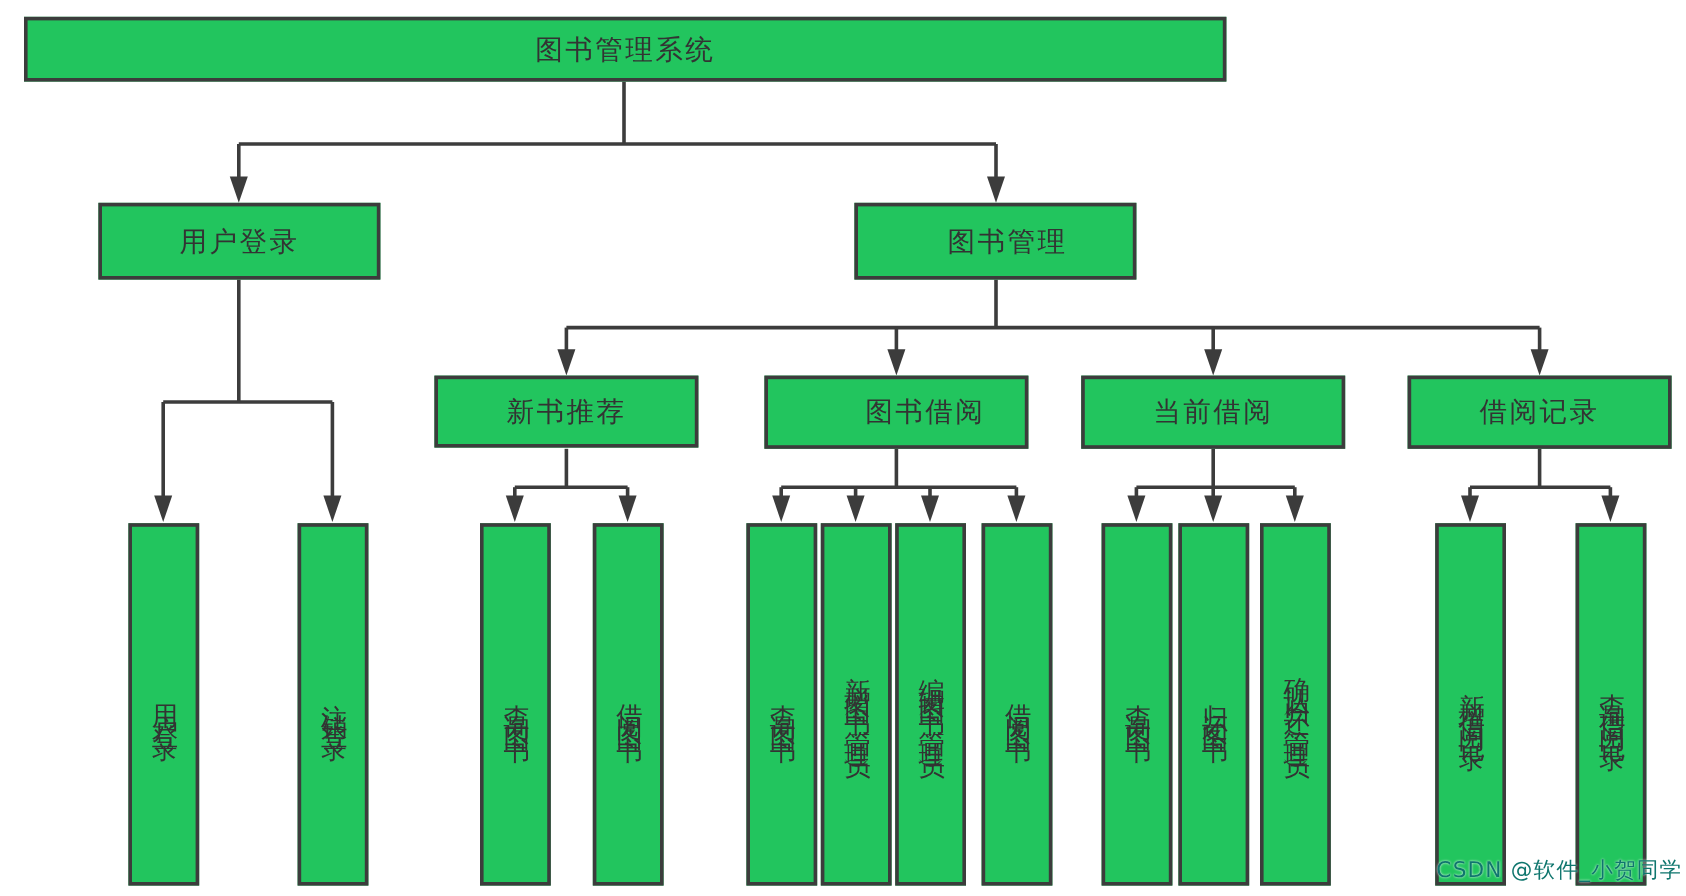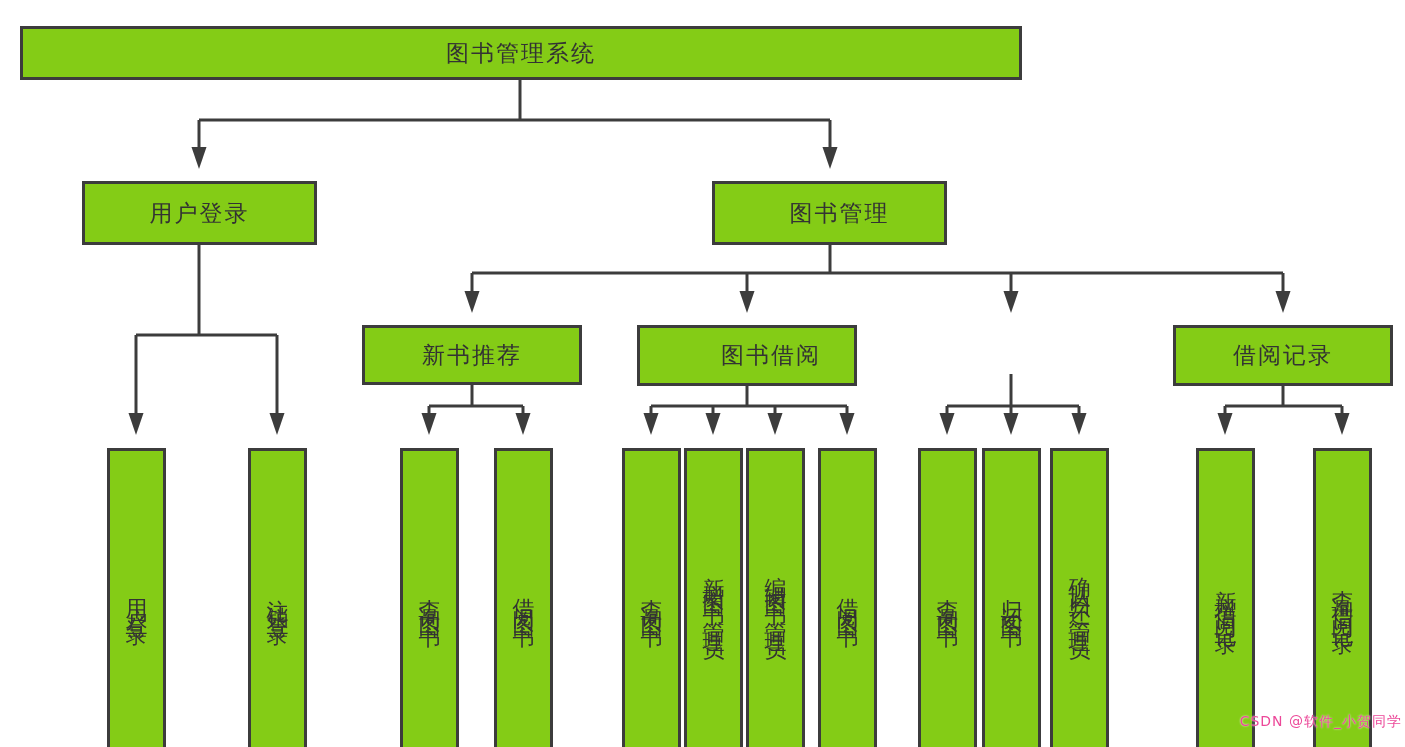--- a/index.html
+++ b/index.html
@@ -7,43 +7,42 @@
     position:relative;
     width:1405px;height:747px;
     background:#ffffff;
     font-family:"DejaVu Sans", sans-serif;
     overflow:hidden;
   }
   #connectors{position:absolute;left:0;top:0;}
   .node{
     position:absolute;
     box-sizing:border-box;
-    background:#84cc16;
+    background:#22c55e;
     border:3px solid #3c3c3c;
     display:flex;
     align-items:center;
     justify-content:center;
     color:#333333;
-    margin-top:12px;
   }
   .h-node{font-size:23px;letter-spacing:2px;}
   .v-node .v-label{
     writing-mode:vertical-rl;
     text-orientation:mixed;
     font-size:22px;
     letter-spacing:9px;
     line-height:1;
     color:#333333;
   }
   .watermark{
     position:absolute;
     right:3px;
     top:713px;
-    font-size:14px;
-    color:#ec4899;
+    font-size:18px;
+    color:#0f766e;
     letter-spacing:1px;
     text-shadow:0 0 2px #ffffff;
     z-index:5;
     white-space:nowrap;
   }
   
   .root    {left:20px;  top:14px;  width:1002px;height:54px;}
   .l2-a    {left:82px;  top:169px; width:235px; height:64px;}
   .l2-b    {left:712px; top:169px; width:235px; height:64px;padding-left:20px;}
   .l3-a    {left:362px; top:313px; width:220px; height:60px;}
@@ -144,20 +143,23 @@
   <div class="node h-node l2-b">
     <span>图书管理</span>
   </div>
 
   <div class="node h-node l3-a">
     <span>新书推荐</span>
   </div>
   <div class="node h-node l3-b">
     <span>图书借阅</span>
   </div>
+  <div class="node h-node l3-c">
+    <span>当前借阅</span>
+  </div>
   <div class="node h-node l3-d">
     <span>借阅记录</span>
   </div>
 
   <div class="node v-node leaf leaf-1">
     <span class="v-label">用户登录</span>
   </div>
   <div class="node v-node leaf leaf-2">
     <span class="v-label">注销登录</span>
   </div>

